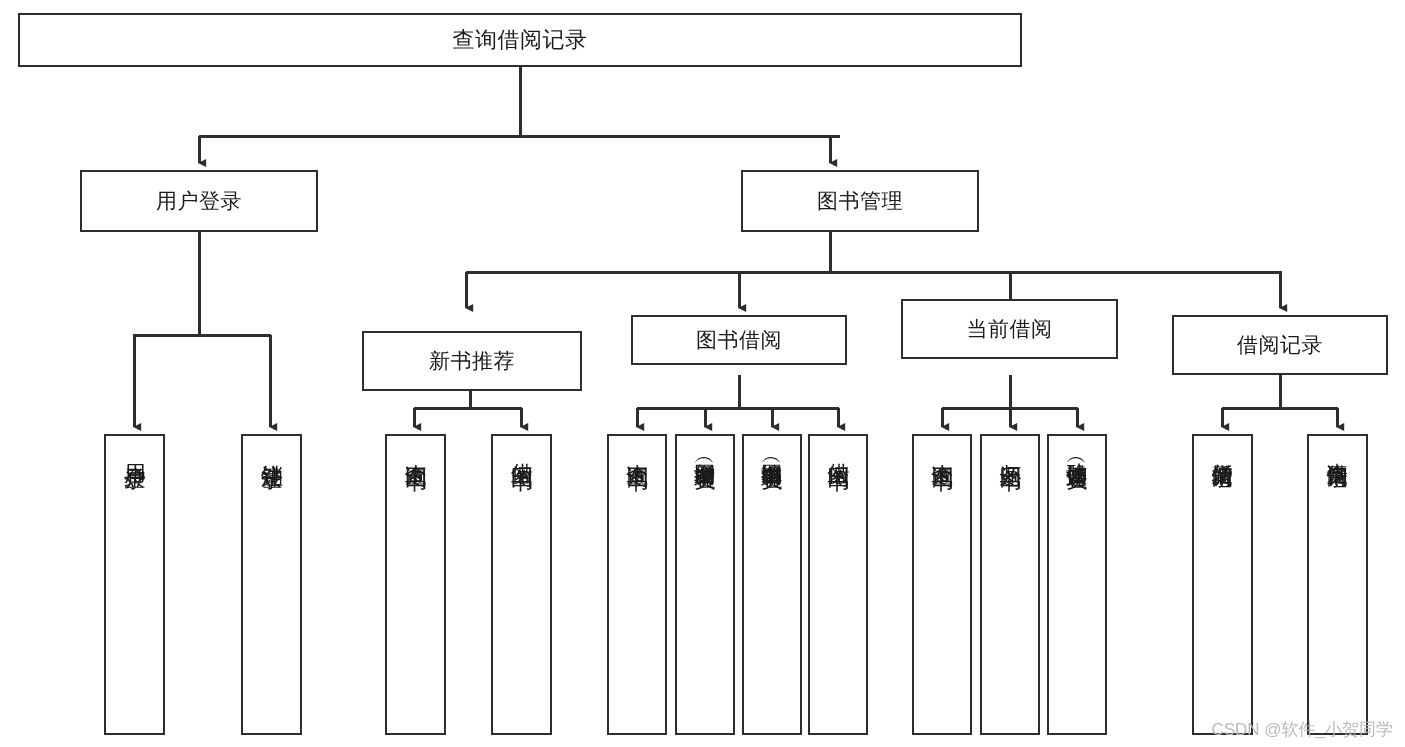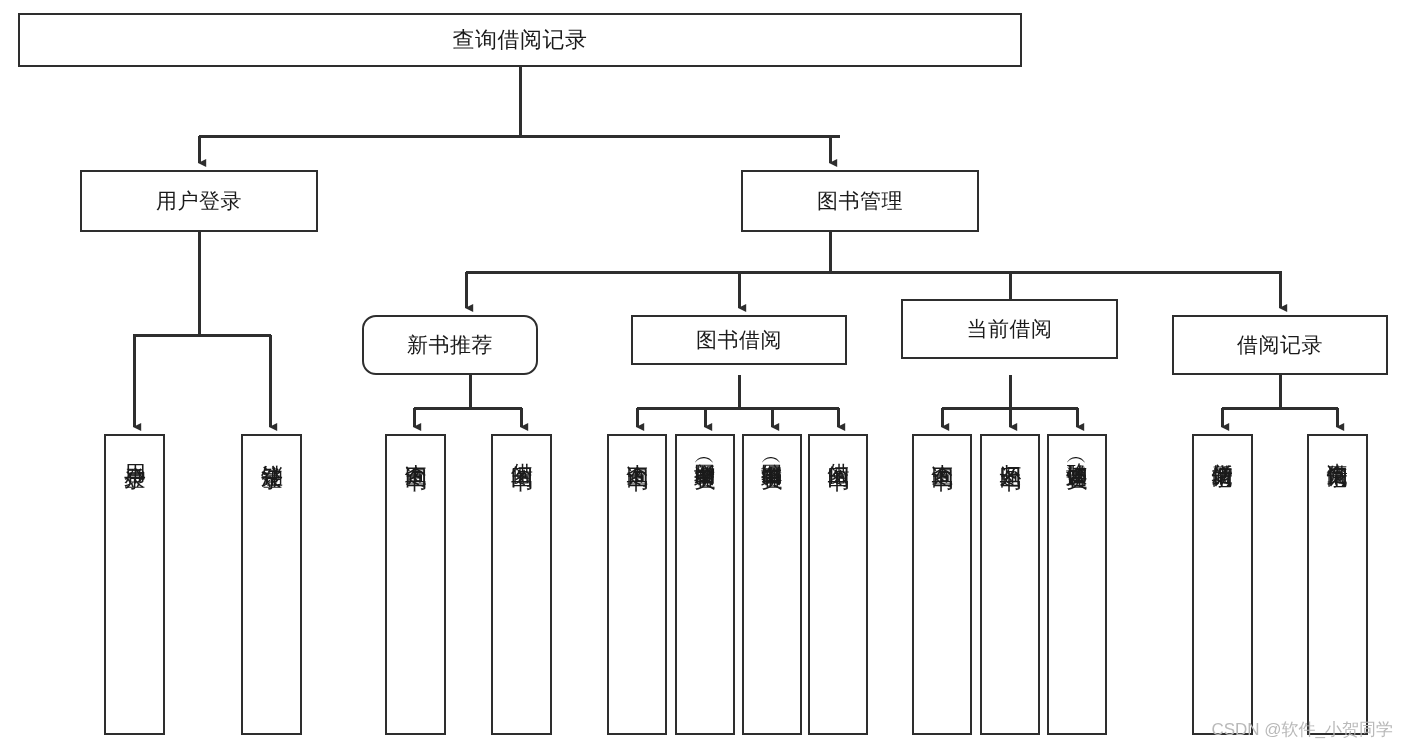--- a/index.html
+++ b/index.html
@@ -131,21 +131,21 @@
     <span class="node-label">查询借阅记录</span>
   </div>
 
   <div class="node horiz" style="left:80px; top:170px; width:238px; height:62px;">
     <span class="node-label">用户登录</span>
   </div>
   <div class="node horiz" style="left:711px; top:170px; width:238px; height:62px;margin-left:30px;">
     <span class="node-label">图书管理</span>
   </div>
 
-  <div class="node horiz" style="left:362px; top:315px; width:176px; height:60px;border-radius:14px;">
+  <div class="node horiz" style="left:362px; top:331px; width:220px; height:60px;">
     <span class="node-label">新书推荐</span>
   </div>
   <div class="node horiz" style="left:631px; top:315px; width:216px; height:50px;text-align:center;">
     <span class="node-label">图书借阅</span>
   </div>
   <div class="node horiz" style="left:901px; top:299px; width:217px; height:60px;">
     <span class="node-label">当前借阅</span>
   </div>
   <div class="node horiz" style="left:1172px; top:315px; width:216px; height:60px;">
     <span class="node-label">借阅记录</span>

